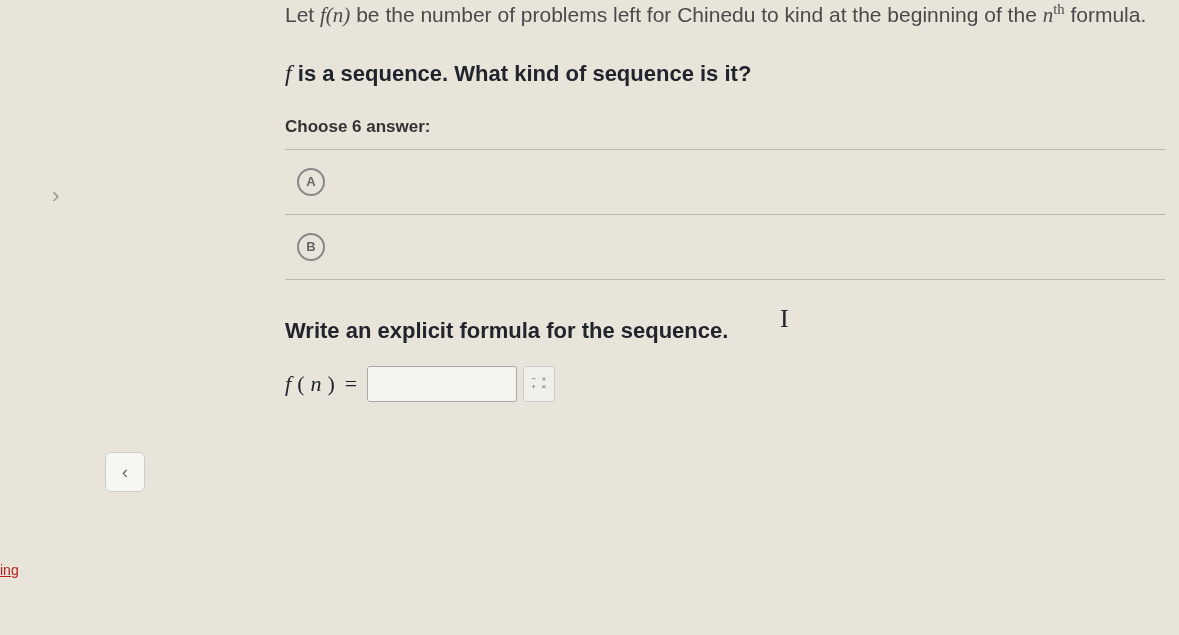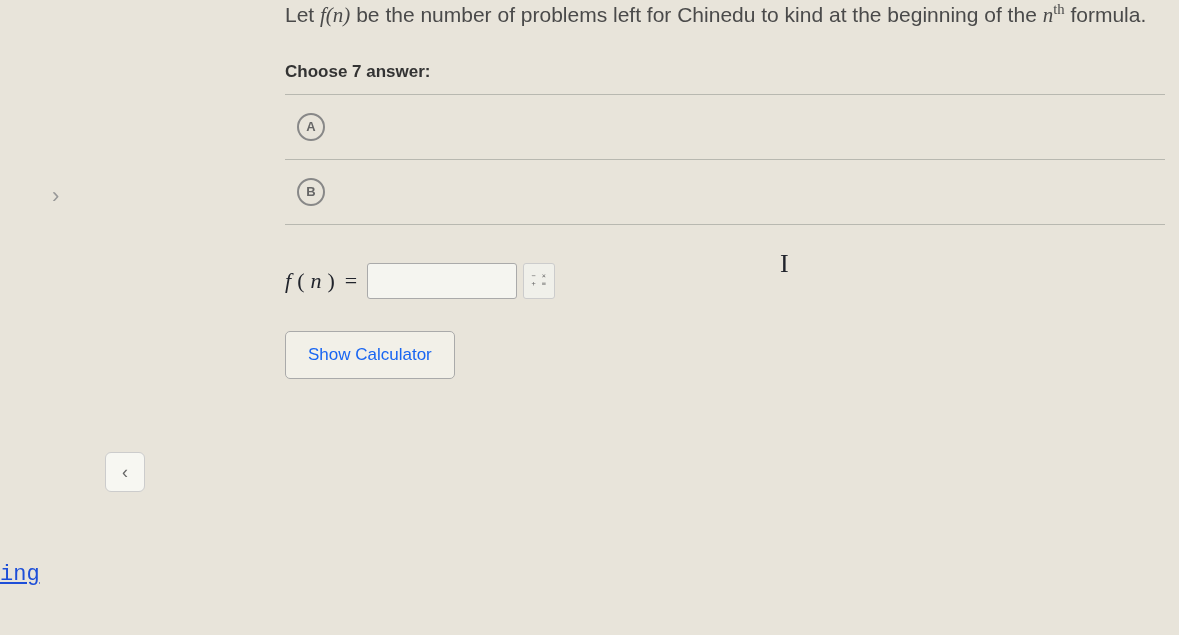--- a/index.html
+++ b/index.html
@@ -39,24 +39,23 @@
       align-items: center;
       justify-content: center;
       color: #666;
       font-size: 18px;
       cursor: pointer;
     }
     .book-link {
       position: absolute;
       left: 0;
       top: 562px;
-      color: #1d4ed8;
+      color: #b91c1c;
       text-decoration: underline;
-      font-size: 22px;
-      font-family: Liberation Mono, monospace;
+      font-size: 14px;
     }
     .content {
       position: absolute;
       left: 285px;
       top: 0;
       width: 880px;
     }
     .intro-text {
       margin-top: -2px;
       font-size: 21px;
@@ -180,44 +179,47 @@
 <div class="nav-chevron-left">
   <span>‹</span>
 </div>
 
 <div class="content">
 
   <p class="intro-text">
     <span>Let </span><span class="fn">f(n)</span><span> be the number of problems left for Chinedu to kind at the </span><span style="">beginning</span><span> of the </span><span class="nth"><span>n</span><sup>th</sup></span><span> formula.</span>
   </p>
 
-
-  <p class="choose-text">Choose 7 answer:</p>
+  <p class="question-bold">
+    <span class="f-italic">f</span><span> is a sequence. What kind of sequence is it?</span>
+  </p>
+
+  <p class="choose-text">Choose 6 answer:</p>
 
   <div class="answers">
     <div class="answer-row">
       <span class="choice-circle">A</span>
     </div>
     <div class="answer-row">
       <span class="choice-circle">B</span>
     </div>
   </div>
 
   <p class="formula-prompt">
+    <span>Write an explicit formula for the sequence.</span>
     <span class="text-cursor">I</span>
   </p>
 
   <div class="formula-row">
     <span>f</span>
       <span class="paren">(</span>
       <span>n</span>
       <span class="paren">)</span>
     <span class="paren" style="margin:0 4px">=</span>
     <div class="formula-input"></div>
     <div class="math-btn">
       <span>− ×</span>
       <span>+ =</span>
     </div>
   </div>
 
-  <div class="calc-btn">Show Calculator</div>
 
 </div>
 
 </body></html>

